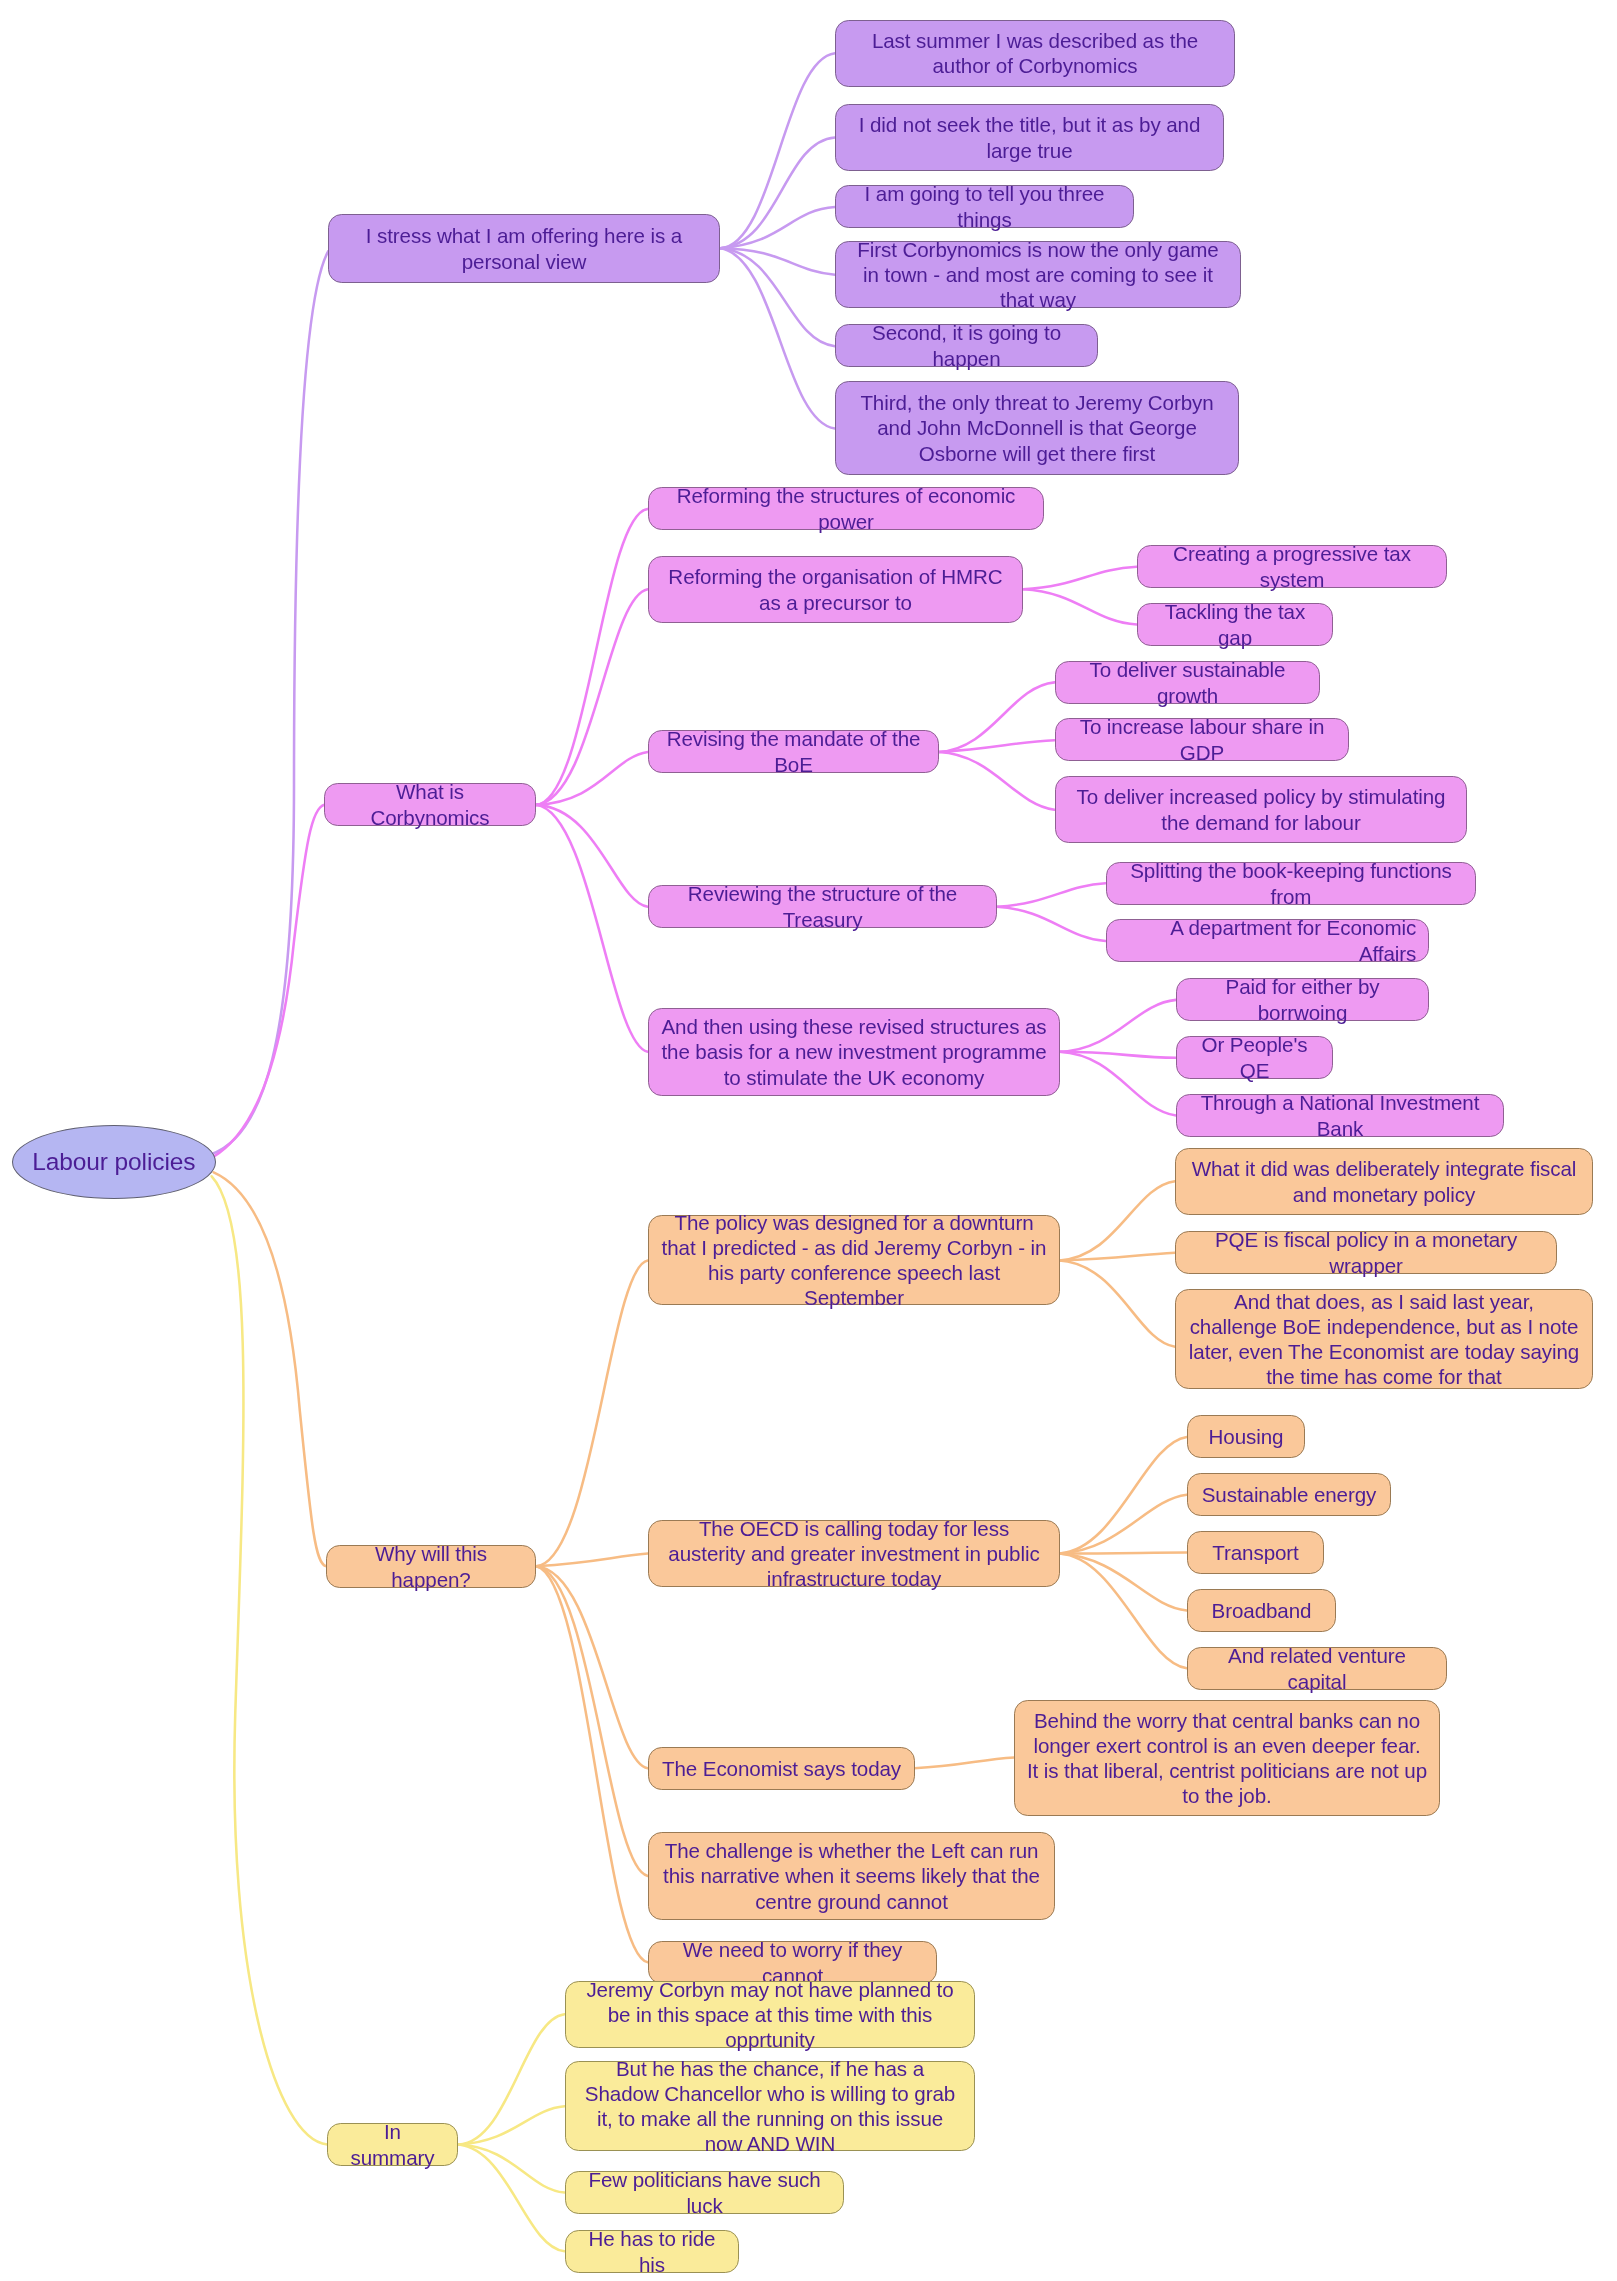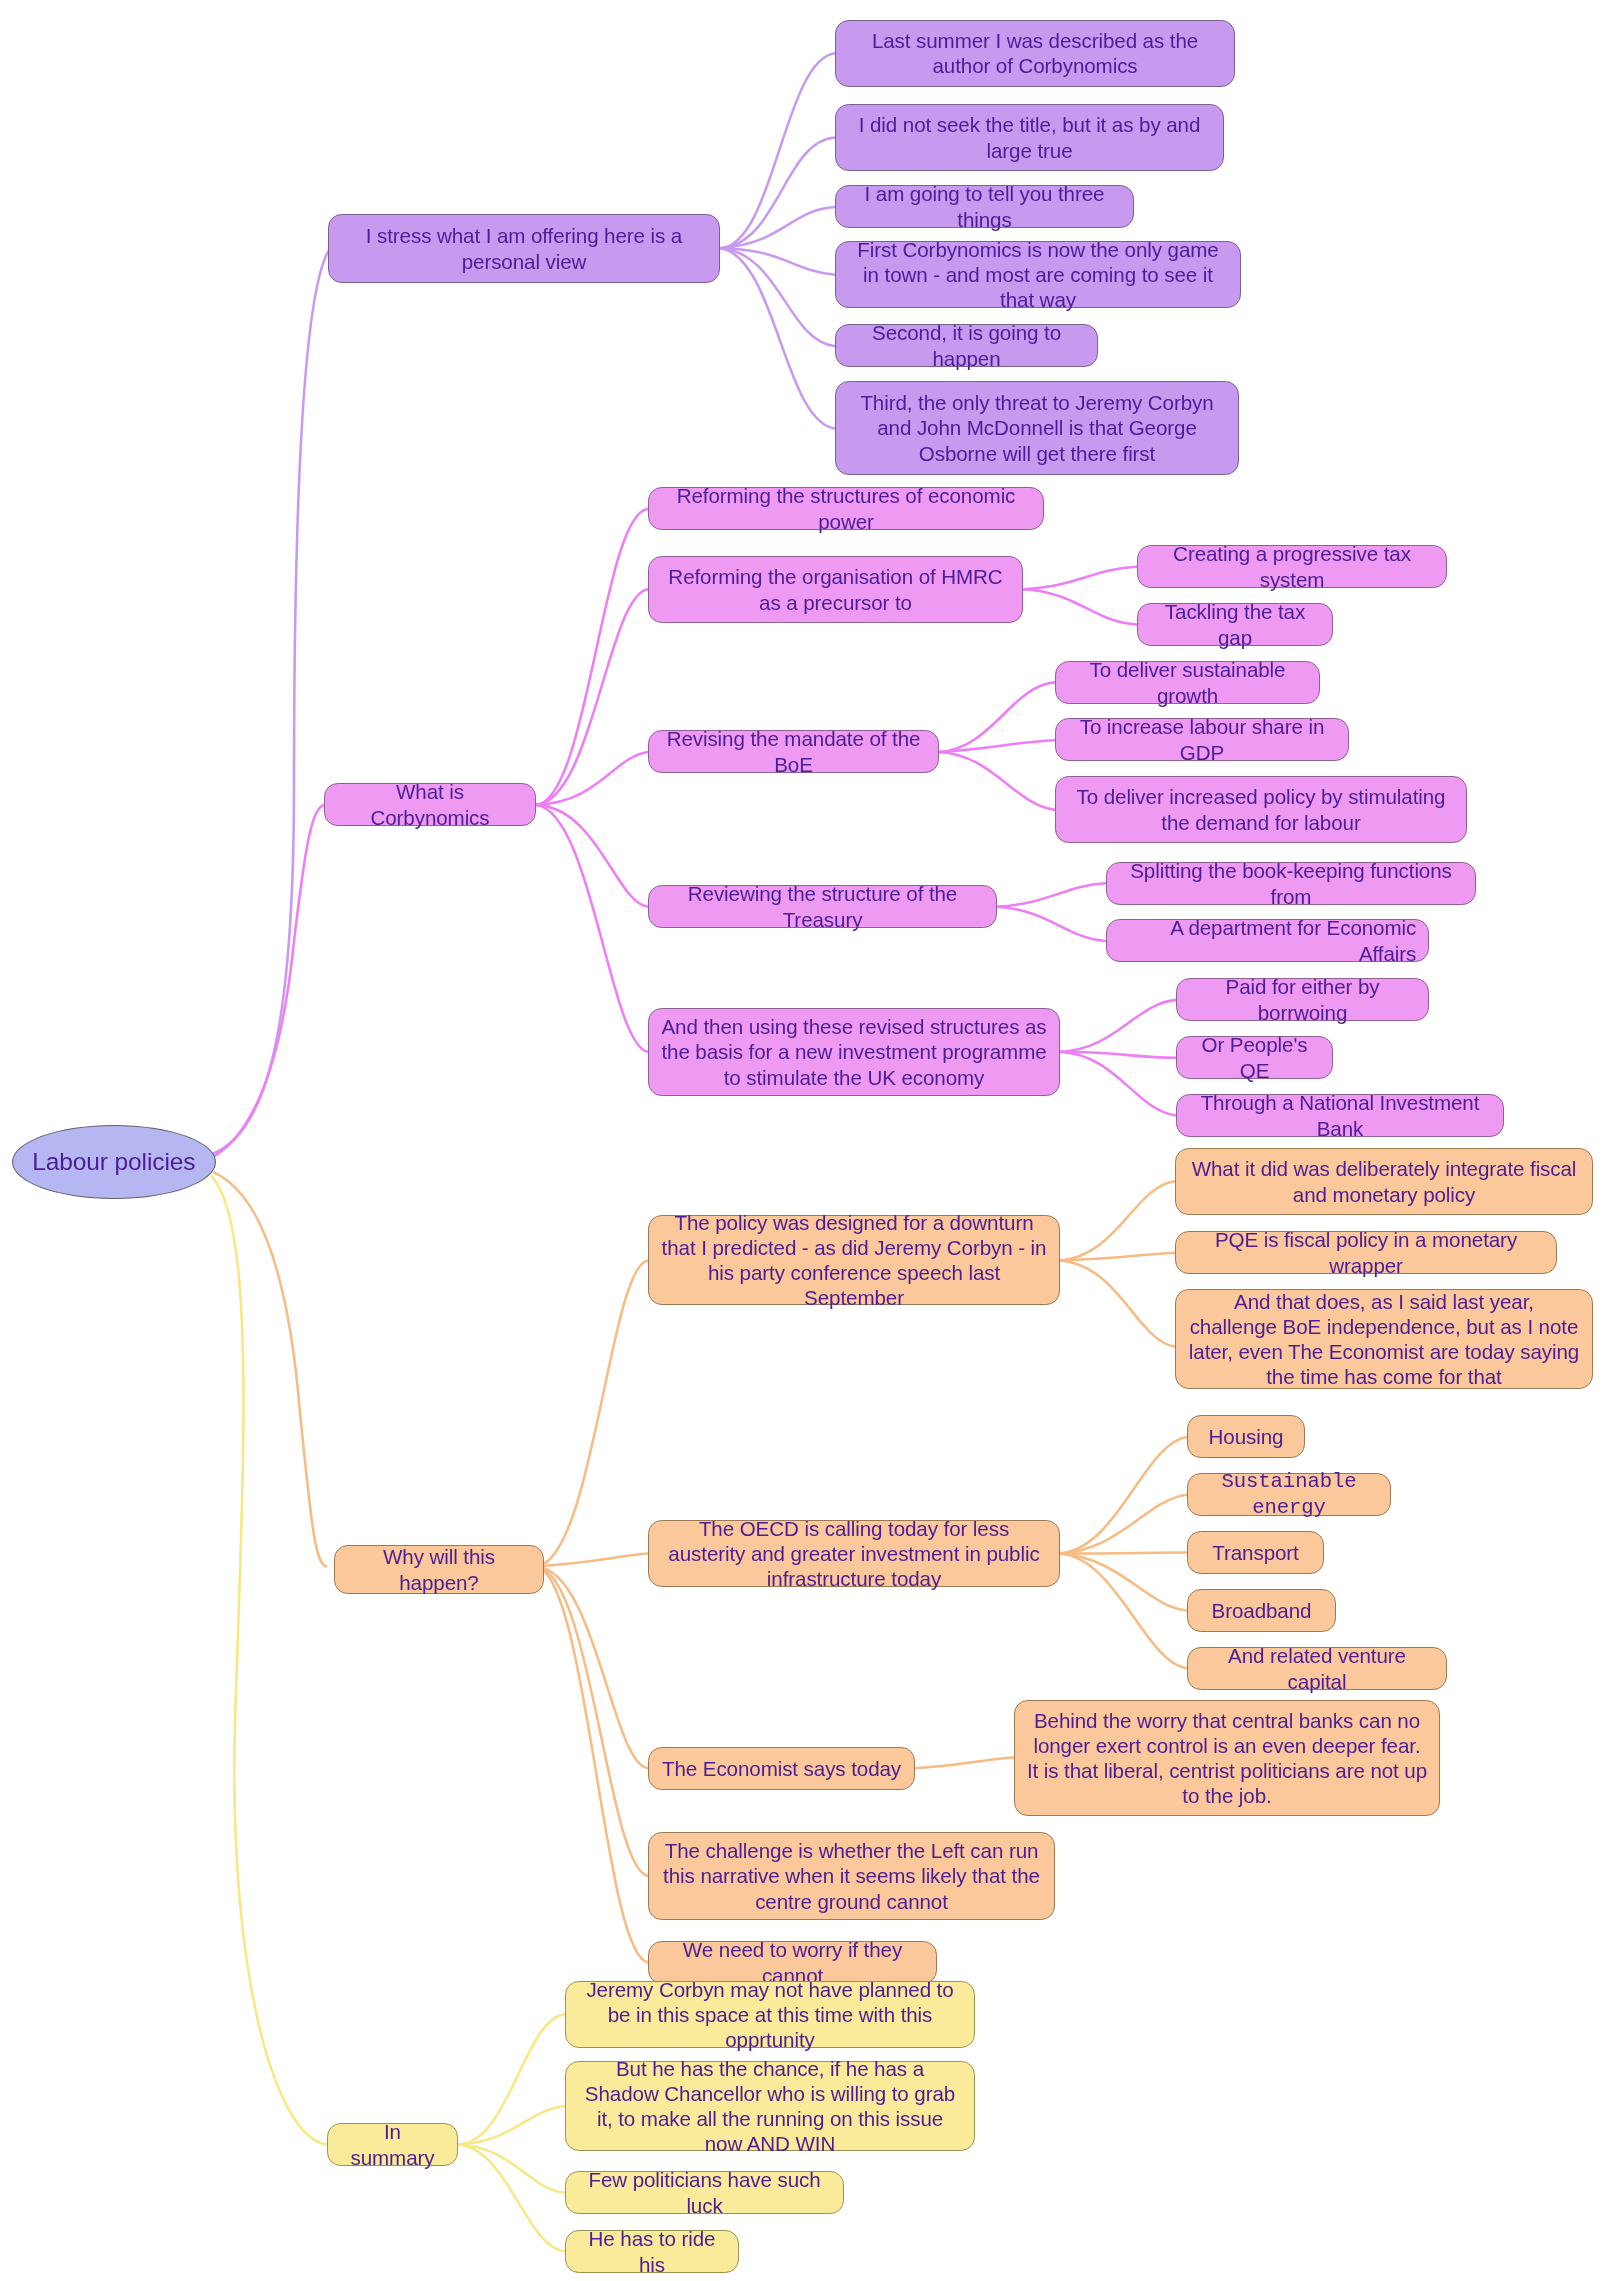--- a/index.html
+++ b/index.html
@@ -172,42 +172,42 @@
       </div>
       <div class="node lvl-magenta" style="left: 1176px; top: 978px; width: 253px; height: 43px;">
         <span class="label">Paid for either by borrwoing</span>
       </div>
       <div class="node lvl-magenta" style="left: 1176px; top: 1036px; width: 157px; height: 43px;">
         <span class="label">Or People's QE</span>
       </div>
       <div class="node lvl-magenta" style="left: 1176px; top: 1094px; width: 328px; height: 43px;">
         <span class="label">Through a National Investment Bank</span>
       </div>
-      <div class="node lvl-orange" style="left: 326px; top: 1545px; width: 210px; height: 49px; margin-left: 8px;">
+      <div class="node lvl-orange" style="left: 326px; top: 1545px; width: 210px; height: 43px;">
         <span class="label">Why will this happen?</span>
       </div>
       <div class="node lvl-orange" style="left: 648px; top: 1215px; width: 412px; height: 90px;">
         <span class="label">The policy was designed for a downturn that I predicted - as did Jeremy Corbyn - in his party conference speech last September</span>
       </div>
       <div class="node lvl-orange" style="left: 1175px; top: 1148px; width: 418px; height: 67px;">
         <span class="label">What it did was deliberately integrate fiscal and monetary policy</span>
       </div>
       <div class="node lvl-orange" style="left: 1175px; top: 1231px; width: 382px; height: 43px;">
         <span class="label">PQE is fiscal policy in a monetary wrapper</span>
       </div>
       <div class="node lvl-orange" style="left: 1175px; top: 1289px; width: 418px; height: 100px;">
         <span class="label">And that does, as I said last year, challenge BoE independence, but as I note later, even The Economist are today saying the time has come for that</span>
       </div>
       <div class="node lvl-orange" style="left: 648px; top: 1520px; width: 412px; height: 67px;">
         <span class="label">The OECD is calling today for less austerity and greater investment in public infrastructure today</span>
       </div>
       <div class="node lvl-orange" style="left: 1187px; top: 1415px; width: 118px; height: 43px;">
         <span class="label">Housing</span>
       </div>
-      <div class="node lvl-orange" style="left: 1187px; top: 1473px; width: 204px; height: 43px; font-family: Liberation Mono, monospace;">
+      <div class="node lvl-orange" style="left: 1187px; top: 1473px; width: 204px; height: 43px;">
         <span class="label">Sustainable energy</span>
       </div>
       <div class="node lvl-orange" style="left: 1187px; top: 1531px; width: 137px; height: 43px;">
         <span class="label">Transport</span>
       </div>
       <div class="node lvl-orange" style="left: 1187px; top: 1589px; width: 149px; height: 43px;">
         <span class="label">Broadband</span>
       </div>
       <div class="node lvl-orange" style="left: 1187px; top: 1647px; width: 260px; height: 43px;">
         <span class="label">And related venture capital</span>

